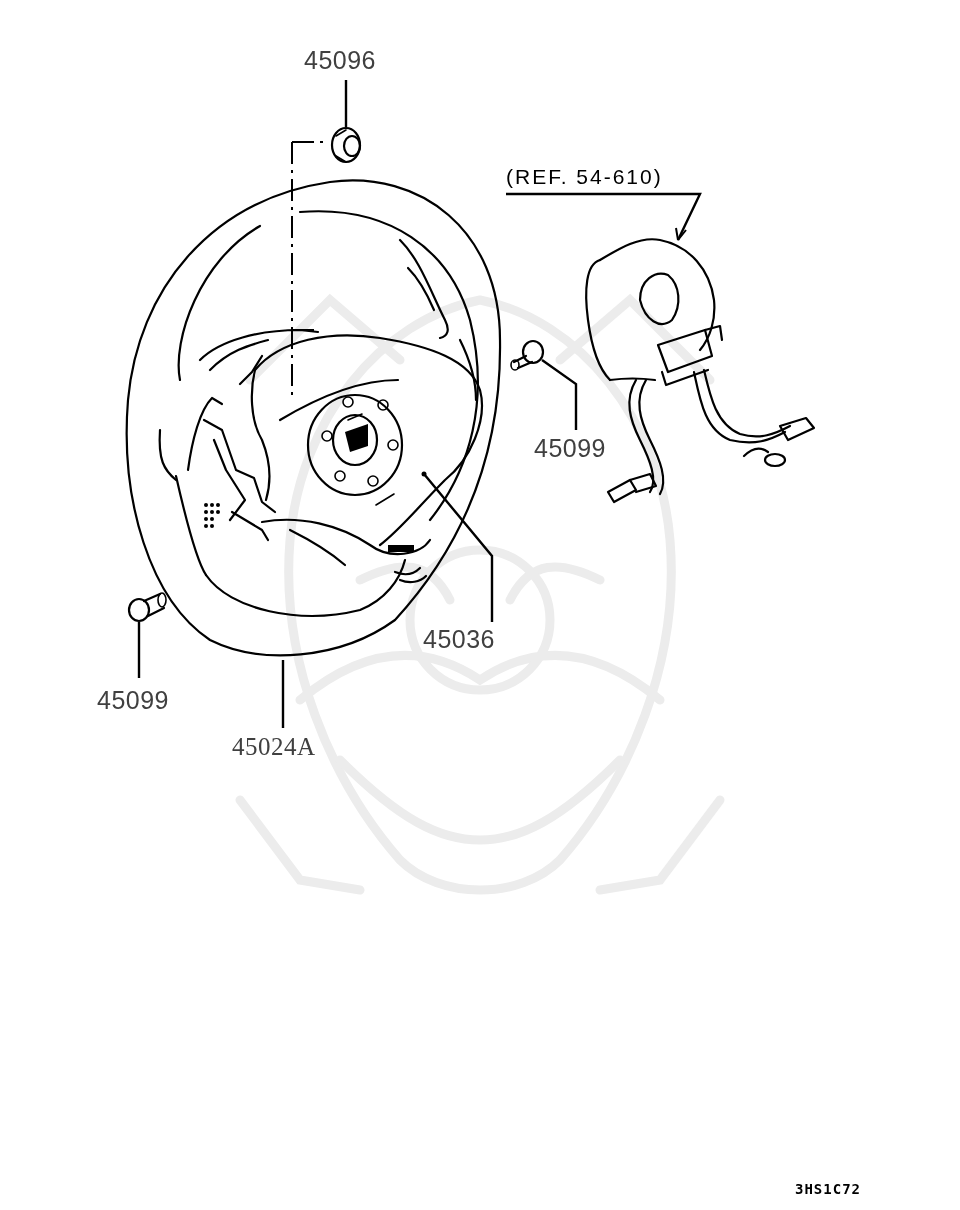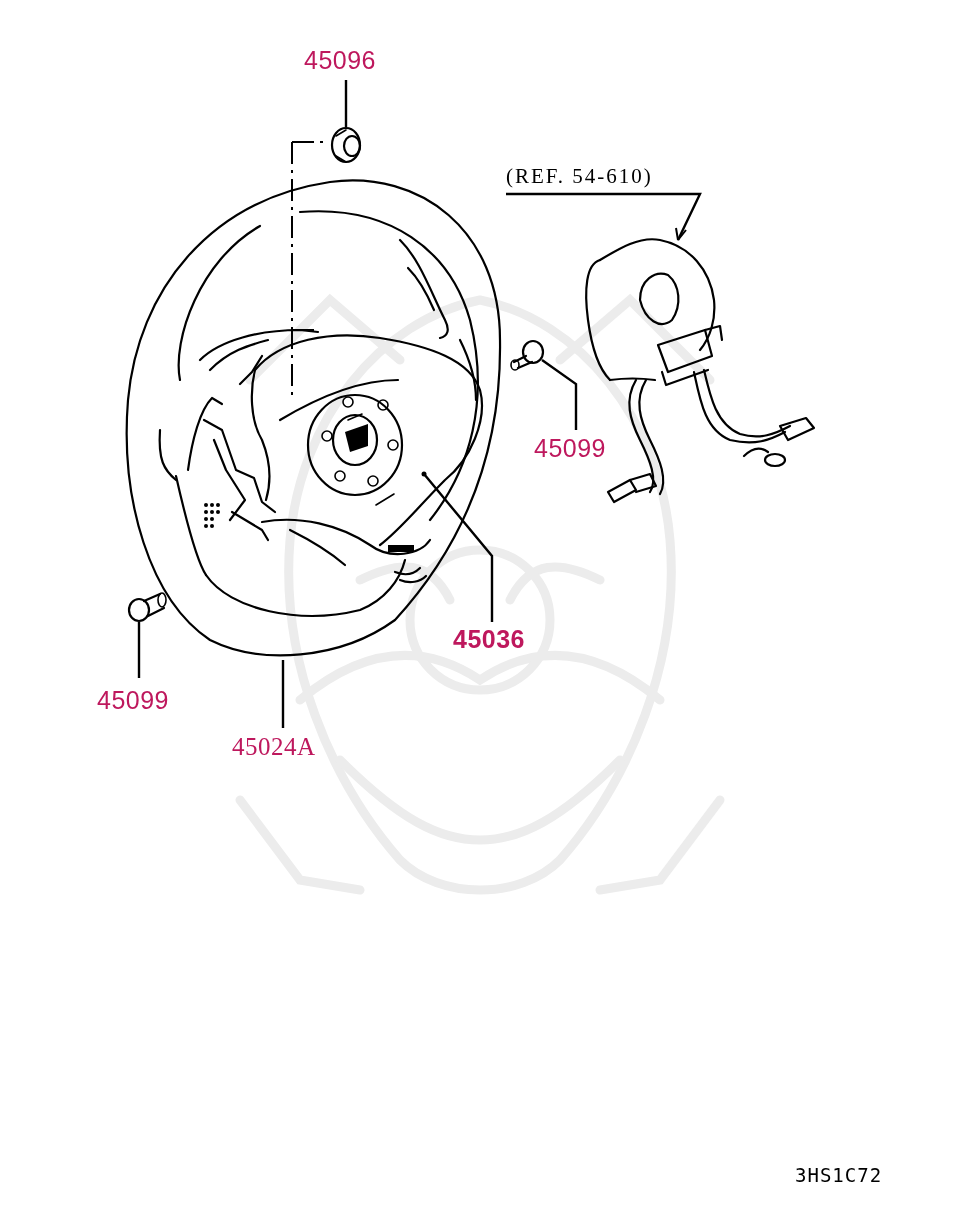--- a/index.html
+++ b/index.html
@@ -1,20 +1,20 @@
 <!DOCTYPE html>
 <html><head>
 <meta charset="utf-8">
 <style>
   html, body { margin: 0; padding: 0; background: #ffffff; }
   body { width: 960px; height: 1210px; position: relative; overflow: hidden; font-family: "Liberation Sans", sans-serif; }
   #diagram { position: absolute; left: 0; top: 0; width: 960px; height: 1210px; }
-  .label { position: absolute; font-family: "Liberation Sans", sans-serif; font-size: 25px; color: #be185d; letter-spacing: 0.5px; line-height: 1; white-space: nowrap; }
-  .ref { position: absolute; font-family: Liberation Serif, serif; font-size: 21px; color: #000; letter-spacing: 2px; line-height: 1; white-space: nowrap; }
-  .code { position: absolute; font-family: "DejaVu Sans Mono", monospace; font-size: 19px; font-weight: normal; color: #000; letter-spacing: 1px; line-height: 1; }
+  .label { position: absolute; font-family: "Liberation Sans", sans-serif; font-size: 25px; color: #404040; letter-spacing: 0.5px; line-height: 1; white-space: nowrap; }
+  .ref { position: absolute; font-family: Liberation Sans, sans-serif; font-size: 21px; color: #000; letter-spacing: 2px; line-height: 1; white-space: nowrap; }
+  .code { position: absolute; font-family: "DejaVu Sans Mono", monospace; font-size: 14px; font-weight: bold; color: #000; letter-spacing: 1px; line-height: 1; margin-top: 16px; }
   .ln { stroke: #000; stroke-width: 2.2; fill: none; stroke-linecap: round; stroke-linejoin: round; }
   .ln-thin { stroke: #000; stroke-width: 1.6; fill: none; stroke-linecap: round; stroke-linejoin: round; }
   .wm { stroke: #ececec; stroke-width: 9; fill: none; stroke-linecap: round; }
   .lead { stroke: #000; stroke-width: 2.4; fill: none; }
 </style>
 </head>
 <body>
 
 <svg id="diagram" viewBox="0 0 960 1210" xmlns="http://www.w3.org/2000/svg">
 
@@ -135,16 +135,16 @@
     <path class="ln" d="M630 480 L650 474 L656 486 L636 492"></path>
     <path class="ln" d="M780 426 L806 418 L814 428 L788 440 Z"></path>
     <path class="ln" d="M744 456 C752 448 760 446 768 452"></path>
     <ellipse class="ln" cx="775" cy="460" rx="10" ry="6"></ellipse>
   </g>
 </svg>
 
 <div class="label" style="left:304px; top:48px;">45096</div>
 <div class="label" style="left:534px; top:436px;">45099</div>
 <div class="label" style="left:97px; top:688px;">45099</div>
-<div class="label" style="left:453px; top:627px;font-weight:bold;">45036</div>
+<div class="label" style="left:423px; top:627px;">45036</div>
 <div class="label" style="left:232px; top:734px;font-family:Liberation Serif, serif;">45024A</div>
 <div class="ref" style="left:506px; top:166px;">(REF. 54-610)</div>
 <div class="code" style="left:795px; top:1166px;">3HS1C72</div>
 
 </body></html>

